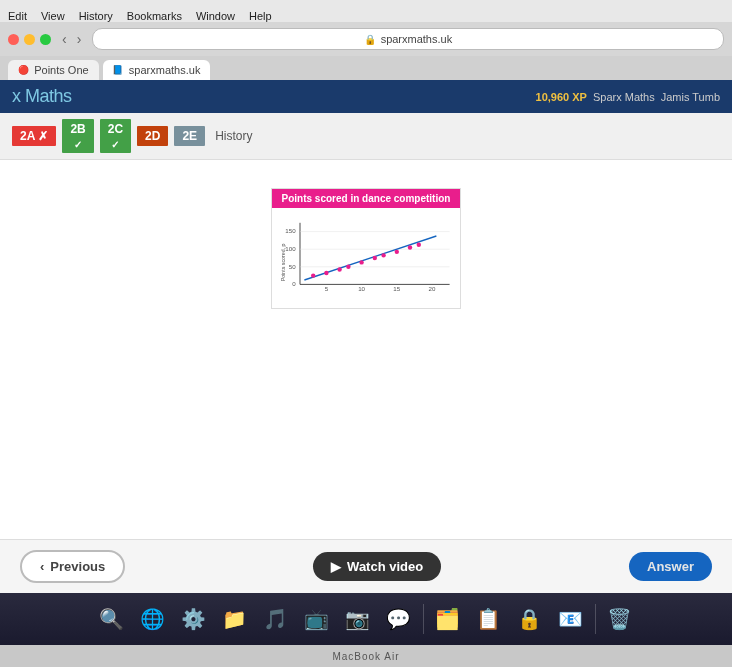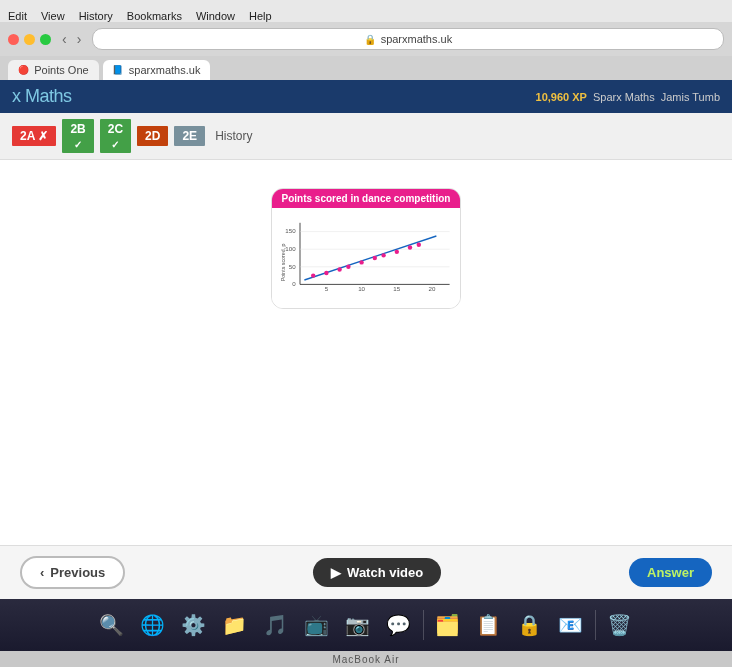--- a/index.html
+++ b/index.html
@@ -184,21 +184,21 @@
     }
 
     
     .graph-container {
       display: flex;
       justify-content: center;
       margin-top: 10px;
     }
     .graph-card {
       border: 1px solid #ddd;
-      border-radius: 12px;
+      border-radius: 0;
       overflow: hidden;
       width: 190px;
     }
     .graph-title {
       background: #e91e8c;
       color: white;
       font-size: 10px;
       font-weight: bold;
       padding: 4px 8px;
       text-align: center;
@@ -235,21 +235,21 @@
       background: white;
       border: 2px solid #bbb;
       color: #444;
     }
     .btn-watch {
       background: #333;
       color: white;
     }
     .btn-answer {
       background: #1565c0;
-      color: #bef264;
+      color: #e5e5e5;
     }
 
     
     .dock {
       background: linear-gradient(to bottom, #2a2a3e, #1a1a2e);
       padding: 4px 0;
       display: flex;
       align-items: center;
       justify-content: center;
       gap: 3px;
@@ -268,21 +268,21 @@
     .dock-divider {
       width: 1px;
       height: 30px;
       background: rgba(255,255,255,0.2);
       margin: 0 2px;
     }
 
     
     .macbook-bottom {
       background: #c8c8c8;
-      height: 16px;
+      height: 22px;
       display: flex;
       align-items: center;
       justify-content: center;
       font-size: 10px;
       color: #555;
       letter-spacing: 1px;
     }
   </style>
 </head>
 <body>

